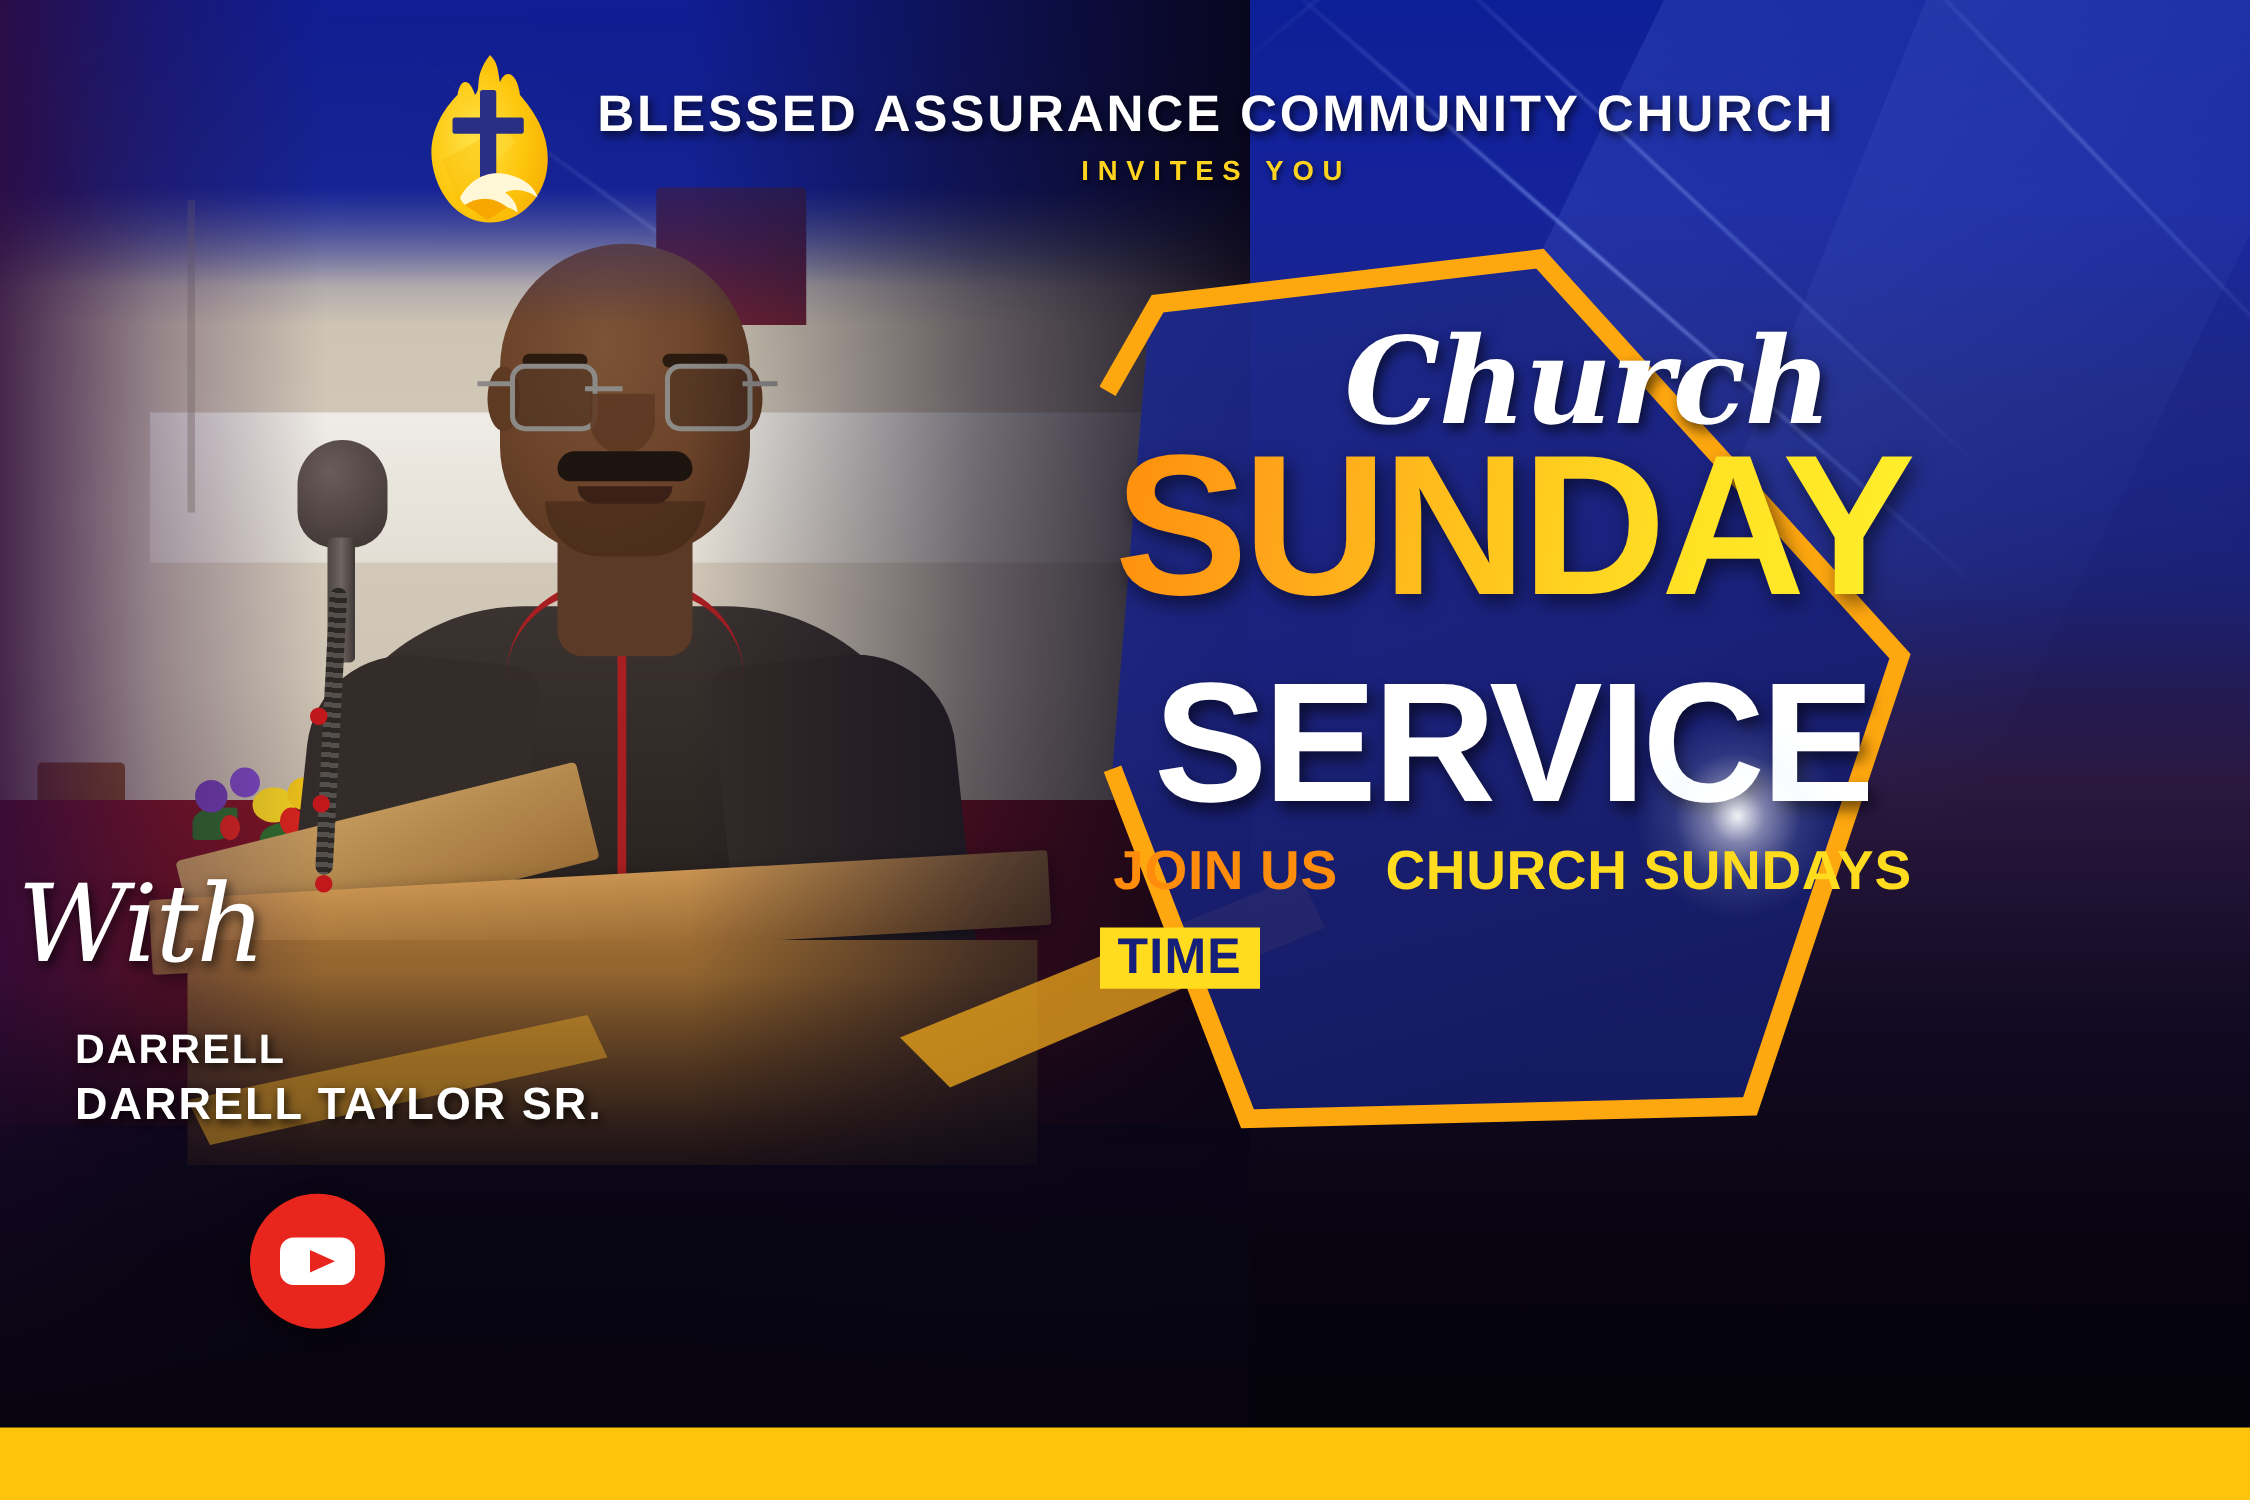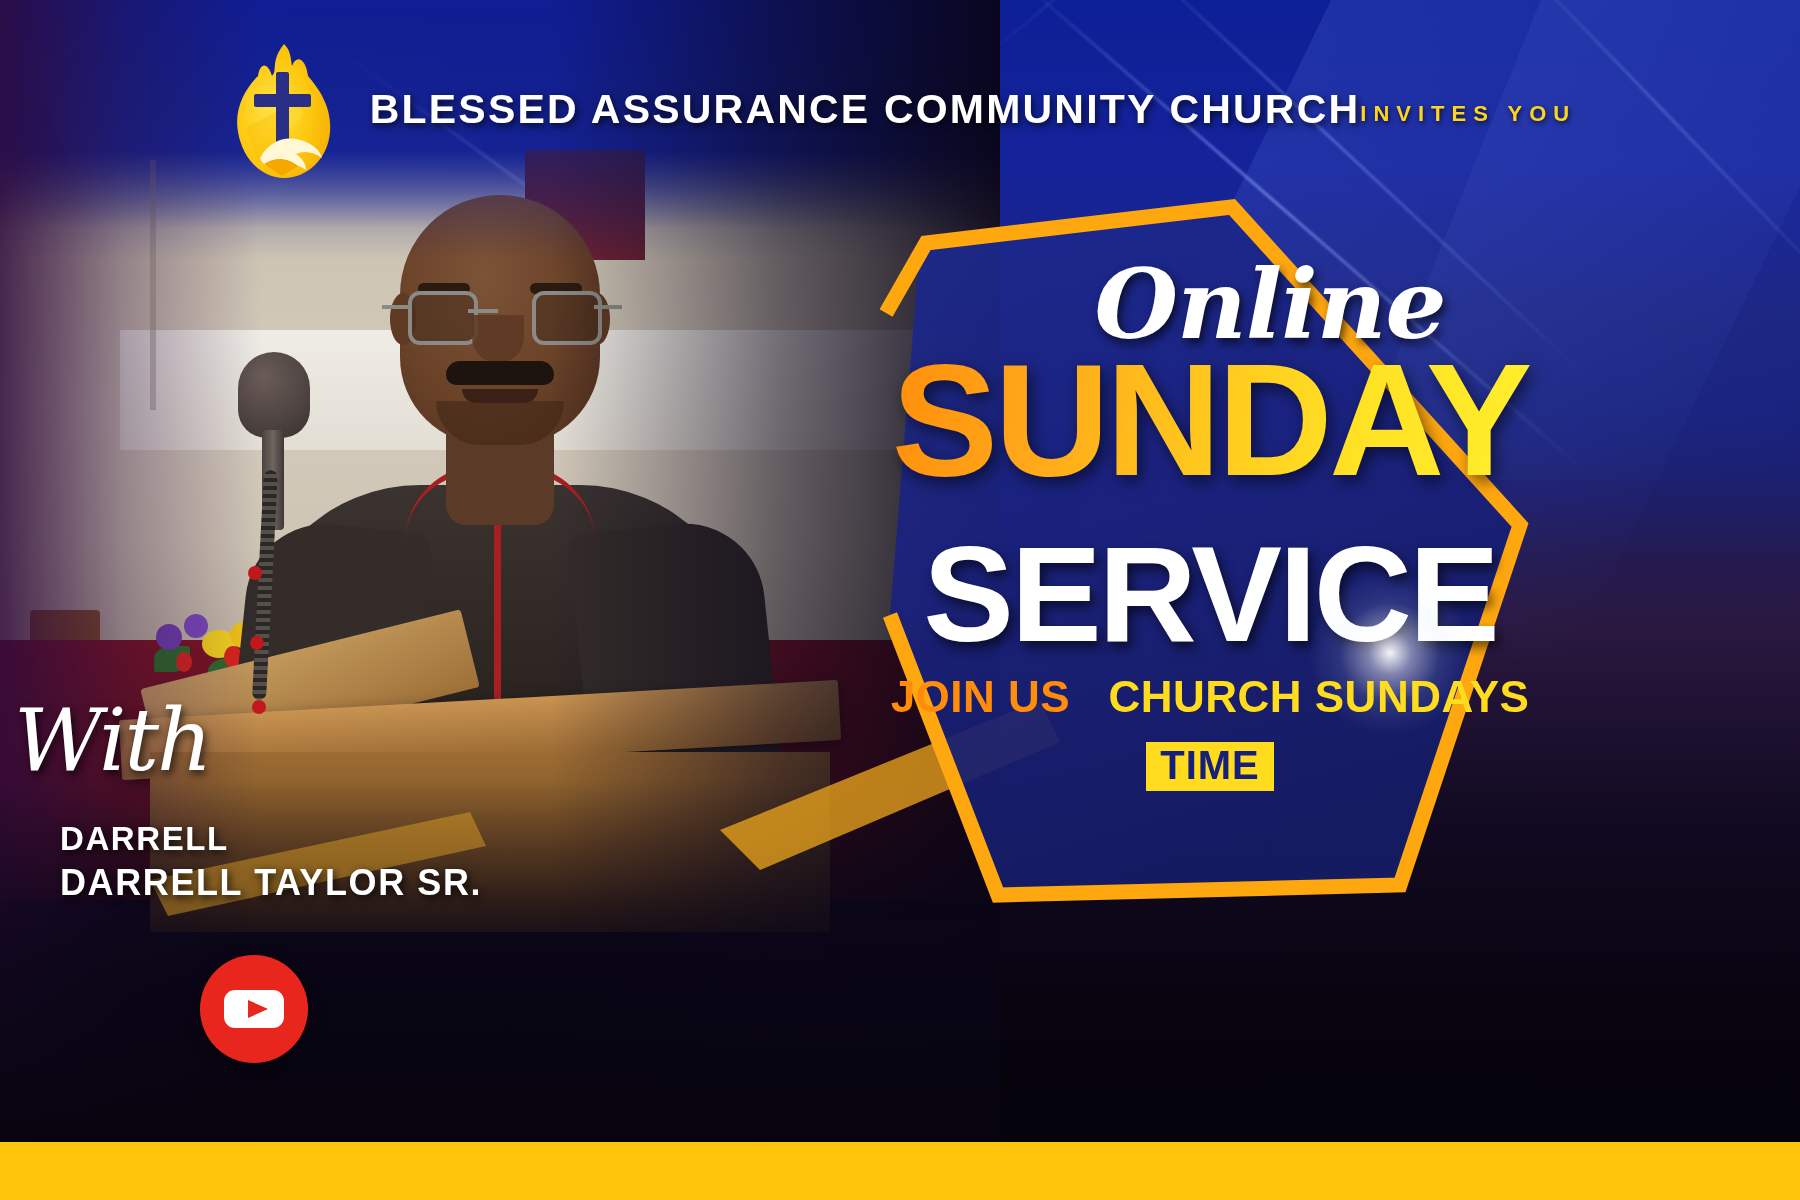--- a/index.html
+++ b/index.html
@@ -99,31 +99,31 @@
     filter:drop-shadow(4px 6px 8px rgba(0,0,0,.55));}
   .service{position:absolute;left:880px;top:530px;width:660px;text-align:center;
     font-size:136px;font-weight:700;line-height:.95;letter-spacing:-3px;color:#fff;
     text-shadow:4px 6px 12px rgba(0,0,0,.6);}
   .flare{position:absolute;left:1305px;top:568px;width:170px;height:170px;pointer-events:none;
     background:radial-gradient(circle,rgba(255,255,255,.95) 0%,rgba(255,255,255,.45) 18%,rgba(200,225,255,.12) 42%,rgba(255,255,255,0) 68%);}
   .joinus{position:absolute;left:880px;top:672px;width:660px;text-align:center;
     font-size:44px;font-weight:700;letter-spacing:.5px;white-space:nowrap;}
   .joinus .o{color:#ff8c0a;}
   .joinus .y{color:#ffdc1e;}
-  .timerow{position:absolute;left:880px;top:742px;width:660px;display:flex;align-items:center;justify-content:center;gap:20px;}
+  .timerow{position:absolute;left:880px;top:742px;width:660px;display:flex;align-items:center;justify-content:flex-start;gap:20px;}
   .timebadge{background:#ffdc1e;color:#16207a;font-size:40px;font-weight:700;letter-spacing:1px;
     padding:3px 14px 6px;line-height:1;}
   .timeval{color:#fff;font-size:86px;font-weight:700;letter-spacing:-2px;line-height:1;
     text-shadow:4px 5px 10px rgba(0,0,0,.6);}
 
   
   .header{position:absolute;left:0;top:34px;width:1800px;height:150px;
     display:flex;align-items:center;justify-content:center;gap:26px;}
   .logo{width:120px;height:146px;flex:0 0 auto;}
-  .htext{display:flex;align-items:center;}
+  .htext{display:flex;flex-direction:column;align-items:center;}
   .hname{color:#fff;font-size:41px;font-weight:700;letter-spacing:2.2px;white-space:nowrap;
     text-shadow:2px 3px 7px rgba(0,0,0,.7);}
   .hsub{color:#ffd41e;font-size:22px;font-weight:700;letter-spacing:7px;margin-top:9px;
     text-shadow:1px 2px 5px rgba(0,0,0,.7);}
 
   
   .with{position:absolute;left:14px;top:690px;font-family:"DejaVu Serif",serif;font-style:italic;
     font-size:86px;color:#fff;letter-spacing:-2px;text-shadow:2px 4px 9px rgba(0,0,0,.75);}
   .pastorblock{position:absolute;left:60px;top:818px;width:620px;color:#fff;
     font-size:33px;font-weight:700;letter-spacing:1.6px;line-height:1.28;
@@ -236,21 +236,21 @@
           <stop offset="0%" stop-color="#1c2a8e"></stop>
           <stop offset="45%" stop-color="#1a2280"></stop>
           <stop offset="100%" stop-color="#151c66"></stop>
         </linearGradient>
       </defs>
       <polygon points="40,50 352,12 640,330 520,690 118,700 10,420" fill="url(#hexfill)" opacity="0.93"></polygon>
       <polyline points="6,118 46,48 352,12 640,330 520,690 118,700 10,420" fill="none" stroke="#ffa70f" stroke-width="15" stroke-linejoin="miter" stroke-linecap="butt"></polyline>
     </svg>
   </div>
 
-  <div class="online">Online</div>
+  <div class="online">Church</div>
   <div class="sunday">SUNDAY</div>
   <div class="service">SERVICE</div>
   <div class="flare"></div>
 
   <div class="joinus">
     <span class="o">JOIN US</span>
     <span>&nbsp;</span>
     <span class="y">CHURCH SUNDAYS</span>
   </div>
 

